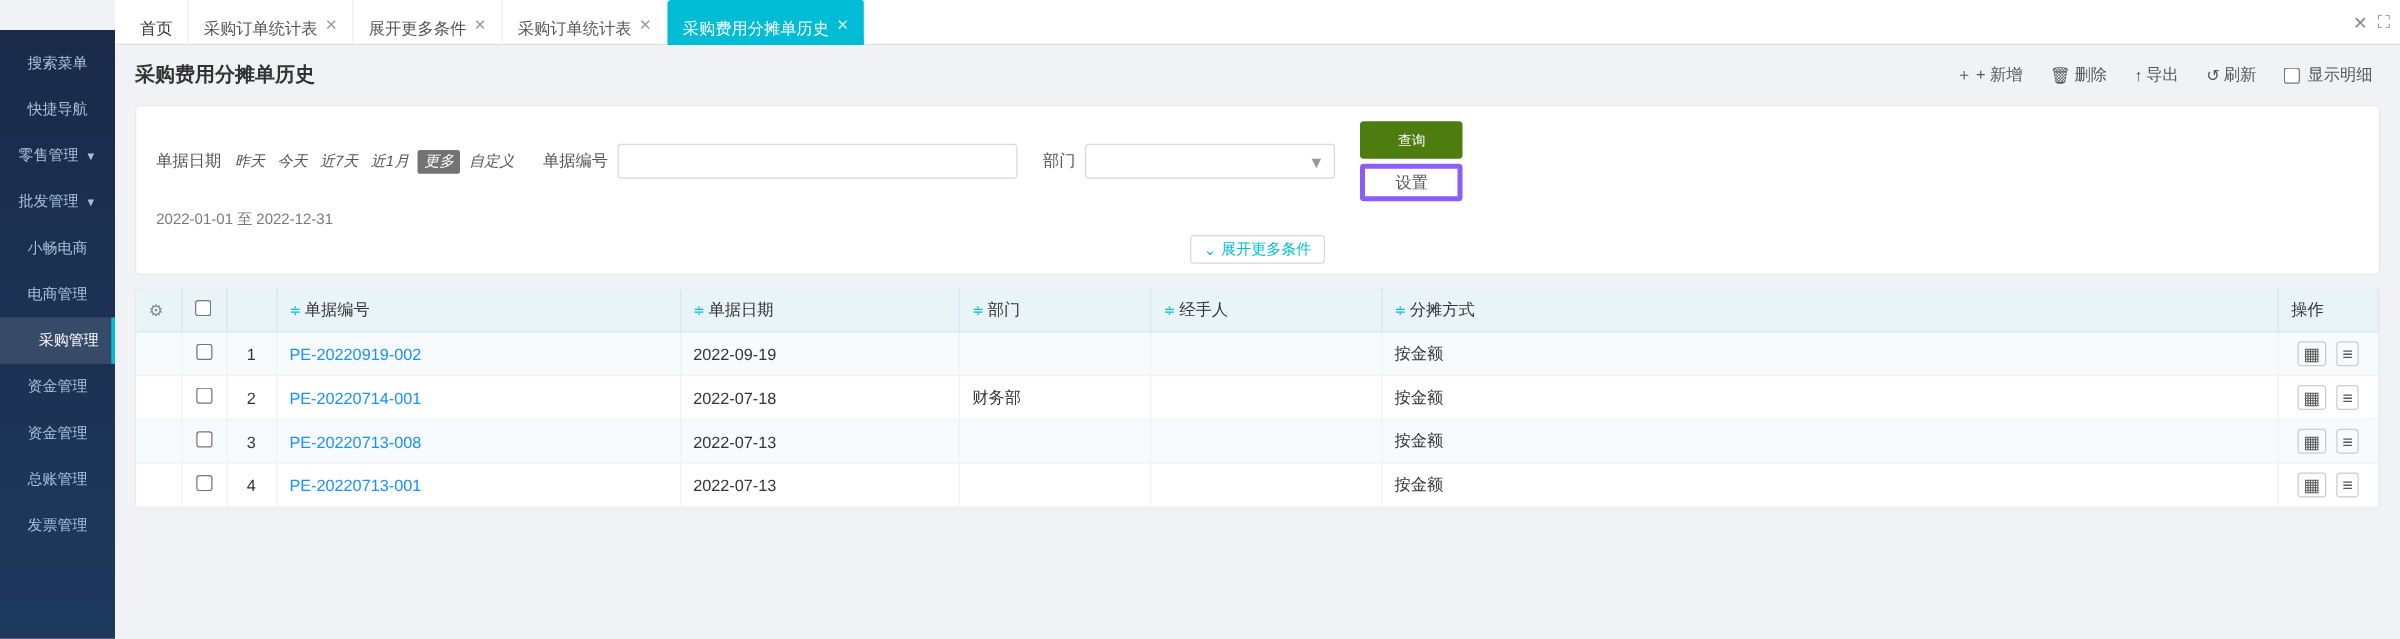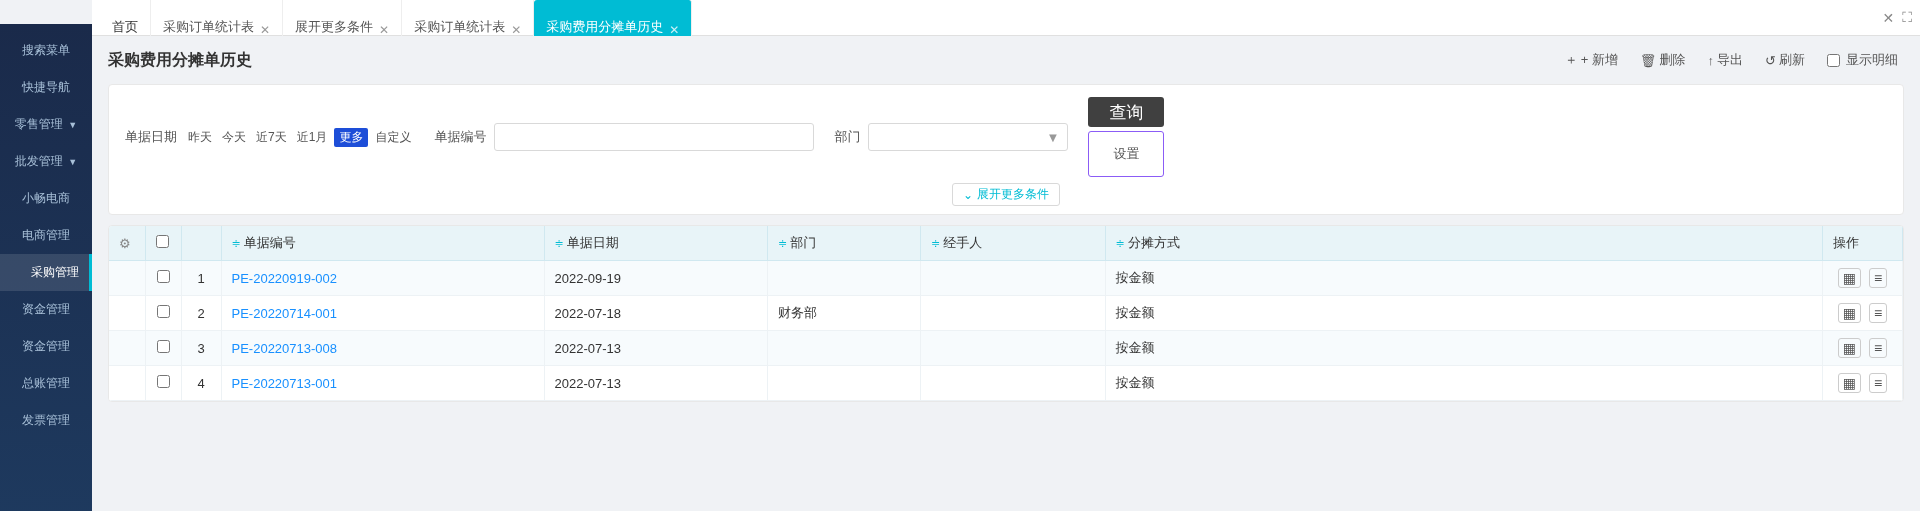--- a/index.html
+++ b/index.html
@@ -51,22 +51,22 @@
       display: flex;
       align-items: center;
       background: #fff;
       border-bottom: 1px solid #e0e0e0;
       padding: 0 8px;
       height: 36px;
       flex-shrink: 0;
     }
     .tab-item {
       display: flex;
-      align-items: flex-end;
-      padding: 0 12px;
+      align-items: flex-start;
+      padding: 14px 12px;
       height: 36px;
       font-size: 13px;
       color: #555;
       cursor: pointer;
       border-right: 1px solid #eee;
       white-space: nowrap;
     }
     .tab-item.home { color: #333; font-weight: 500; }
     .tab-item .close-btn {
       margin-left: 6px;
@@ -149,27 +149,28 @@
     .search-label {
       color: #555;
       font-size: 13px;
       white-space: nowrap;
     }
     .date-shortcuts {
       display: flex;
       gap: 4px;
       font-size: 12px;
       color: #555;
+      font-style: italic;
     }
     .date-shortcut {
       cursor: pointer;
       padding: 1px 3px;
     }
     .date-shortcut.more {
-      background: #1d4ed8;
+      background: #737373;
       color: #fff;
       border-radius: 2px;
       padding: 1px 5px;
     }
     .date-range-text {
       color: #777;
       font-size: 12px;
       margin-top: 2px;
     }
     .search-input {
@@ -190,33 +191,33 @@
       width: 200px;
       background: #fff;
       display: flex;
       align-items: center;
       justify-content: space-between;
       cursor: pointer;
       color: #999;
     }
     .search-btn {
       height: 30px;
-      background: #404040;
+      background: #4d7c0f;
       color: #fff;
       border: none;
       border-radius: 3px;
       padding: 0 16px;
-      font-size: 17px;
+      font-size: 11px;
       cursor: pointer;
     }
     .settings-btn {
-      height: 46px;
+      height: 30px;
       background: #fff;
       color: #555;
-      border: 1px solid #8b5cf6;
+      border: 4px solid #8b5cf6;
       border-radius: 3px;
       padding: 0 24px;
       font-size: 13px;
       cursor: pointer;
     }
     .expand-row {
       display: flex;
       justify-content: center;
       margin-top: 4px;
     }
@@ -429,20 +430,21 @@
             <span></span>
             <span>▼</span>
           </div>
         </div>
 
         <div class="btn-group">
           <button class="search-btn">查询</button>
           <button class="settings-btn">设置</button>
         </div>
       </div>
+      <div class="date-range-text">2022-01-01 至 2022-12-31</div>
       <div class="expand-row">
         <div class="expand-btn">
           <span>⌄</span>
           <span>展开更多条件</span>
         </div>
       </div>
     </div>
 
     <div class="table-wrapper">
       <table class="data-table">

